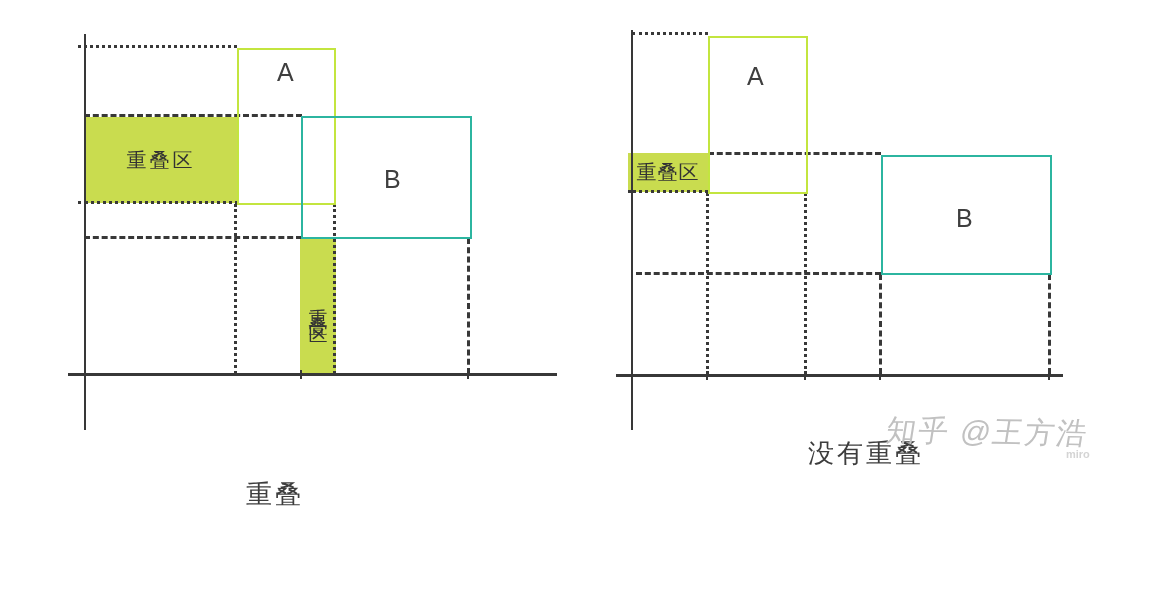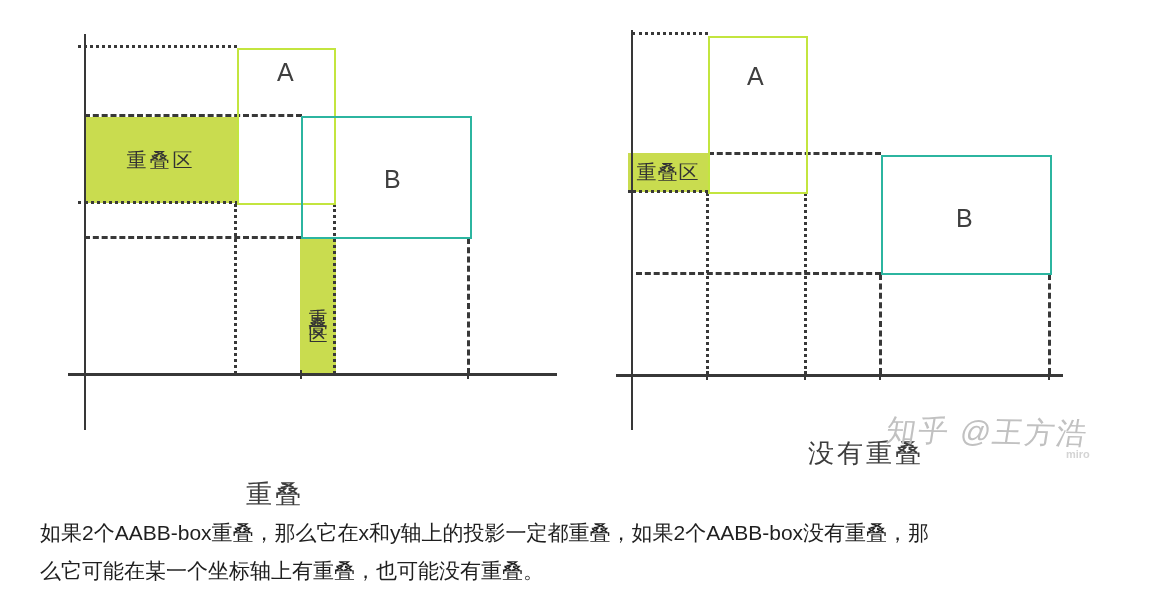--- a/index.html
+++ b/index.html
@@ -92,18 +92,14 @@
   <div class="tick" style="left:706px;top:371px;"></div>
   <div class="tick" style="left:804px;top:371px;"></div>
   <div class="tick" style="left:879px;top:371px;"></div>
   <div class="tick" style="left:1048px;top:371px;"></div>
 
   <div class="caption" style="left:808px;top:436px;">没有重叠</div>
 
   <div class="watermark" style="left:886px;top:412px;">知乎 @王方浩</div>
   <div class="watermark-small" style="left:1066px;top:448px;font-weight:bold;">miro</div>
 
-  <div class="paragraph">
-    <div>如果2个AABB-box重叠，那么它在x和y轴上的投影一定都重叠，如果2个AABB-box没有重叠，那</div>
-    <div>么它可能在某一个坐标轴上有重叠，也可能没有重叠。</div>
-  </div>
 
 </div>
 
 </body></html>

